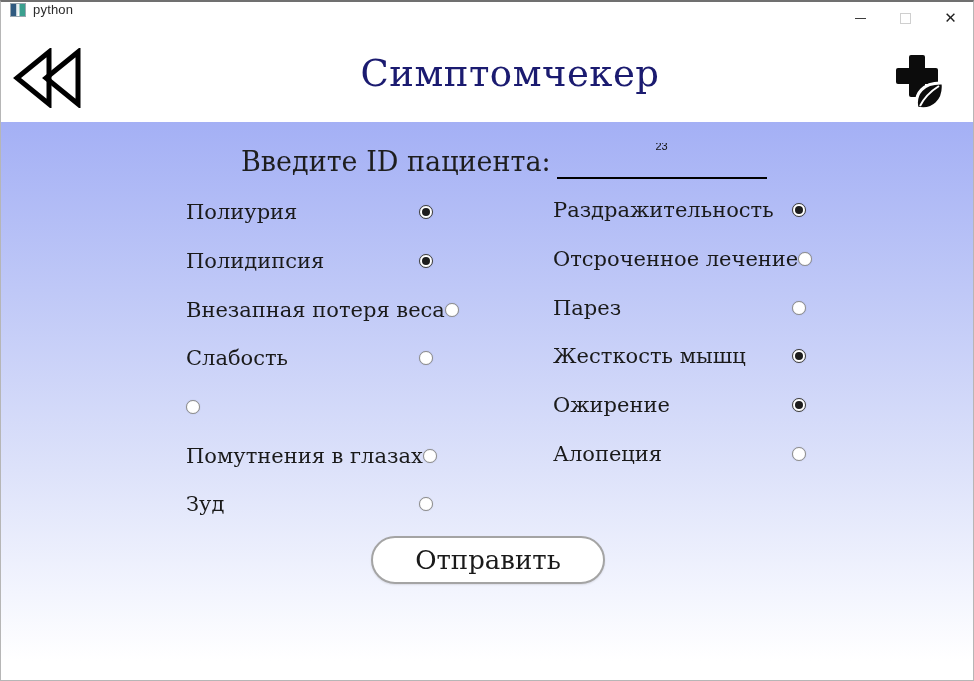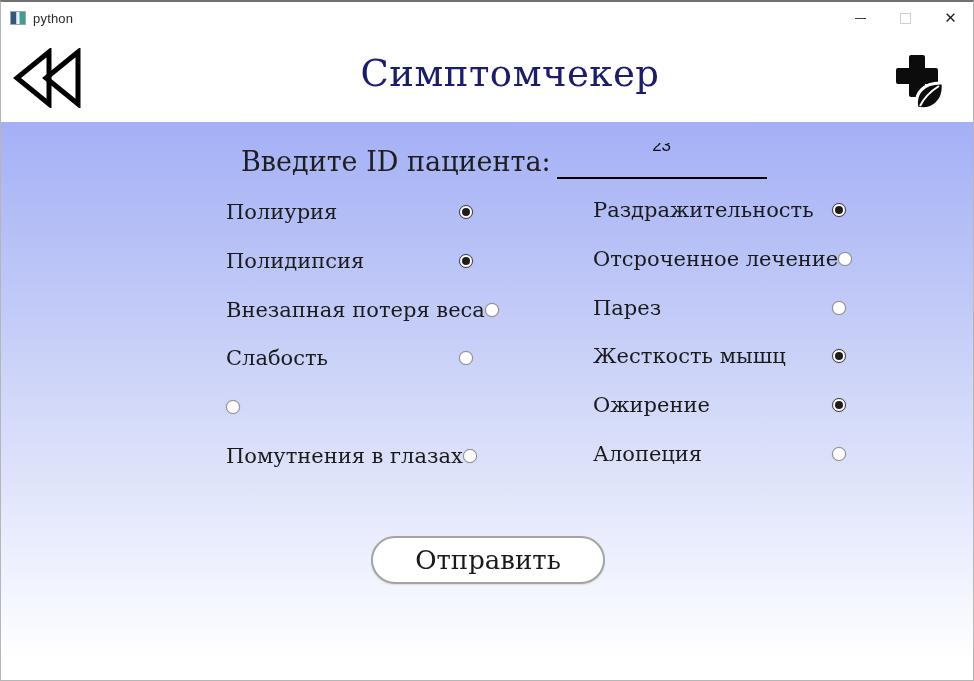--- a/index.html
+++ b/index.html
@@ -6,21 +6,21 @@
   body { background:#fff; font-family:"Liberation Sans", sans-serif; }
 
   #window{
     position:relative; width:974px; height:681px; background:#fff;
     border:1px solid #b6b6b6; border-top:2px solid #707070; overflow:hidden;
   }
 
   
   .titlebar{
     position:absolute; left:0; top:0; width:100%; height:32px;
-    display:flex; align-items:center; padding-left:9px; background:#ffffff;
+    display:flex; padding-left:9px; background:#ffffff;
   }
   .app-icon{ width:16px; height:16px; margin-right:7px; flex:0 0 auto; }
   .tb-title{ font-size:13px; color:#2b2b2b; letter-spacing:.2px; }
   .tb-spacer{ flex:1; }
   .tb-btn{
     width:45px; height:32px; display:flex; align-items:center; justify-content:center;
     background:transparent; border:none; cursor:default;
   }
   .glyph-min{ display:block; width:11px; height:0; border-top:1.6px solid #3d3d3d; }
   .glyph-max{ display:block; width:11px; height:11px; border:1.4px solid #cfcfcf; background:#fff; }
@@ -50,25 +50,25 @@
     position:absolute; left:240px; top:131px;
     display:flex; align-items:flex-end;
   }
   .patient-label{
     font-family:"DejaVu Serif", serif; font-size:27px; color:#1e1e1e; line-height:1.25;margin-top:12px;
   }
   .patient-entry{
     width:210px; margin-left:6px; background:transparent;
     border:none; border-bottom:2px solid #000; outline:none;
     text-align:center; font-family:"Liberation Sans", sans-serif;
-    font-size:17px; color:#101010; padding:0 0 27px 0; height:36px;
-  }
-
-  
-  .col{ position:absolute;margin-left:40px; }
+    font-size:11px; color:#101010; padding:0 0 27px 0; height:36px;
+  }
+
+  
+  .col{ position:absolute; }
   .col.left { left:185px; top:186px; width:247px; }
   .col.right{ left:552px; top:184px; width:253px; }
   .symptom-row{
     height:48.7px; display:flex; align-items:center; justify-content:space-between;
   }
   .symptom-label{
     font-family:"DejaVu Serif", serif; font-size:21px; color:#1a1a1a; white-space:nowrap;
   }
   .radio{
     width:14px; height:14px; border-radius:50%; background:#fff;
@@ -157,20 +157,24 @@
         <span class="symptom-label">Слабость</span>
         <span class="radio"></span>
       </div>
       <div class="symptom-row">
         <span class="radio"></span>
       </div>
       <div class="symptom-row">
         <span class="symptom-label">Помутнения в глазах</span>
         <span class="radio"></span>
       </div>
+      <div class="symptom-row">
+        <span class="symptom-label">Зуд</span>
+        <span class="radio"></span>
+      </div>
     </div>
   <div class="col right" id="col-right">
       <div class="symptom-row">
         <span class="symptom-label">Раздражительность</span>
         <span class="radio selected"></span>
       </div>
       <div class="symptom-row">
         <span class="symptom-label">Отсроченное лечение</span>
         <span class="radio"></span>
       </div>

